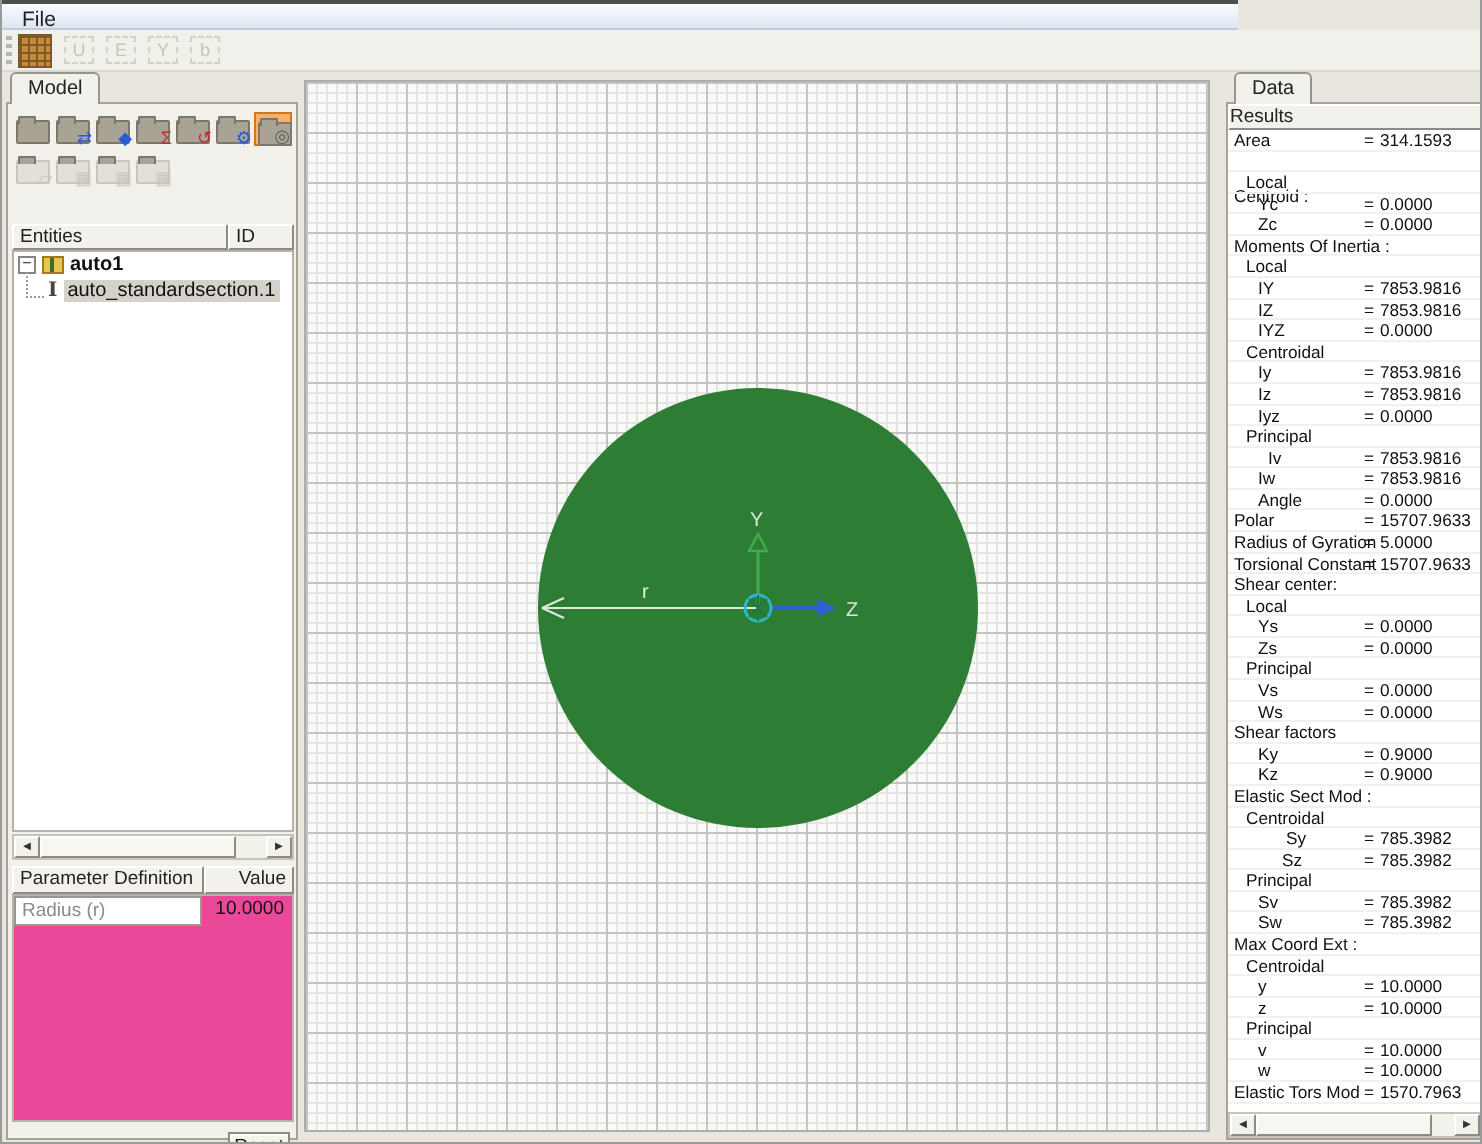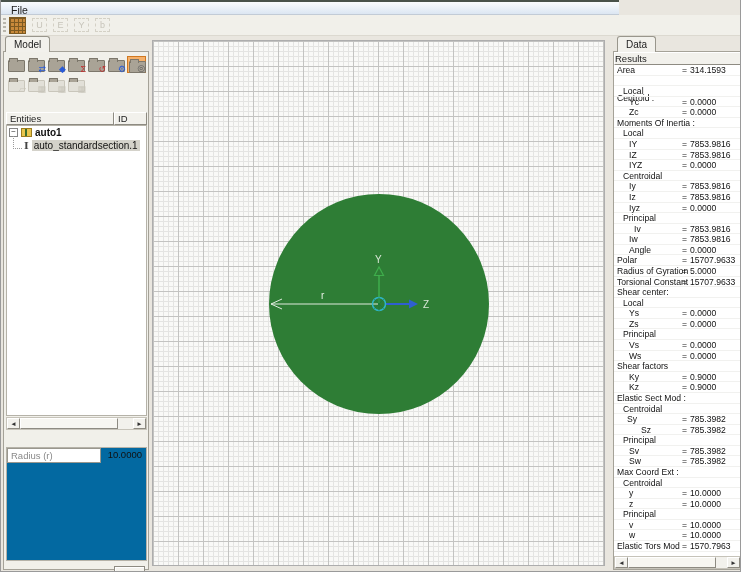--- a/index.html
+++ b/index.html
@@ -66,21 +66,21 @@
          display:flex;align-items:stretch;}
   .sbtn{width:13px;background:#f2f1ec;border:1px solid;border-color:#ffffff #8e8b82 #8e8b82 #ffffff;
         font-size:6.5px;color:#333;text-align:center;line-height:10px;box-sizing:border-box;}
   .sthumb{background:#f7f6f1;border:1px solid;border-color:#ffffff #8e8b82 #8e8b82 #ffffff;box-sizing:border-box;}
   #lsbar{left:2px;top:365px;width:141px;}
   #lsbar .sthumb{width:98px;}
 
   #phdr{position:absolute;left:2px;top:381px;width:141px;height:14px;display:flex;}
   #phdr .hcell:first-child{width:96px;}
   #phdr .hcell:last-child{flex:1;}
-  #pbox{position:absolute;left:2px;top:395px;width:141px;height:114px;background:#0369a1;
+  #pbox{position:absolute;left:2px;top:395px;width:141px;height:114px;background:#ec4899;
         border:1px solid #b5b2a8;box-sizing:border-box;}
   .prow{display:flex;height:15px;}
   .pname{width:94px;border:1px solid #9a978e;background:#fff;color:#8a8a8a;font-size:9.5px;
          padding:1px 3px;box-sizing:border-box;}
   .pval{flex:1;font-size:9.5px;color:#111;text-align:right;padding:1px 4px;box-sizing:border-box;}
   #reset-btn{position:absolute;left:110px;top:514px;width:31px;height:15px;background:#f4f3ee;
              border:1px solid #8e8b82;box-shadow:inset 1px 1px 0 #fff;font-size:9.5px;color:#111;
              text-align:center;line-height:13px;box-sizing:border-box;}
 
   
@@ -199,20 +199,24 @@
           <span class="sel">auto_standardsection.1</span>
         </div>
       </div>
 
       <div class="hsbar" id="lsbar">
         <div class="sbtn">◄</div>
         <div class="sthumb"></div>
         <div class="sbtn" style="margin-left:auto;">►</div>
       </div>
 
+      <div id="phdr">
+        <div class="hcell">Parameter Definition</div>
+        <div class="hcell" style="text-align:right;">Value</div>
+      </div>
       <div id="pbox">
           <div class="prow">
             <div class="pname">Radius (r)</div>
             <div class="pval">10.0000</div>
           </div>
         </div>
 
       <div id="reset-btn">Reset</div>
     </div>
   </div>
@@ -269,21 +273,21 @@
           <div class="rrow"><span class="rlab" style="padding-left: 15px;">Ys</span><span class="req">=</span><span class="rval">0.0000</span></div>
           <div class="rrow"><span class="rlab" style="padding-left: 15px;">Zs</span><span class="req">=</span><span class="rval">0.0000</span></div>
           <div class="rrow"><span class="rlab" style="padding-left: 9px;">Principal</span></div>
           <div class="rrow"><span class="rlab" style="padding-left: 15px;">Vs</span><span class="req">=</span><span class="rval">0.0000</span></div>
           <div class="rrow"><span class="rlab" style="padding-left: 15px;">Ws</span><span class="req">=</span><span class="rval">0.0000</span></div>
           <div class="rrow"><span class="rlab" style="padding-left: 3px;">Shear factors</span></div>
           <div class="rrow"><span class="rlab" style="padding-left: 15px;">Ky</span><span class="req">=</span><span class="rval">0.9000</span></div>
           <div class="rrow"><span class="rlab" style="padding-left: 15px;">Kz</span><span class="req">=</span><span class="rval">0.9000</span></div>
           <div class="rrow"><span class="rlab" style="padding-left: 3px;">Elastic Sect Mod :</span></div>
           <div class="rrow"><span class="rlab" style="padding-left: 9px;">Centroidal</span></div>
-          <div class="rrow"><span class="rlab" style="padding-left: 13px;">Sy</span><span class="req">=</span><span class="rval">785.3982</span></div>
+          <div class="rrow"><span class="rlab" style="padding-left: 29px;">Sy</span><span class="req">=</span><span class="rval">785.3982</span></div>
           <div class="rrow"><span class="rlab" style="padding-left: 27px;">Sz</span><span class="req">=</span><span class="rval">785.3982</span></div>
           <div class="rrow"><span class="rlab" style="padding-left: 9px;">Principal</span></div>
           <div class="rrow"><span class="rlab" style="padding-left: 15px;">Sv</span><span class="req">=</span><span class="rval">785.3982</span></div>
           <div class="rrow"><span class="rlab" style="padding-left: 15px;">Sw</span><span class="req">=</span><span class="rval">785.3982</span></div>
           <div class="rrow"><span class="rlab" style="padding-left: 3px;">Max Coord Ext :</span></div>
           <div class="rrow"><span class="rlab" style="padding-left: 9px;">Centroidal</span></div>
           <div class="rrow"><span class="rlab" style="padding-left: 15px;">y</span><span class="req">=</span><span class="rval">10.0000</span></div>
           <div class="rrow"><span class="rlab" style="padding-left: 15px;">z</span><span class="req">=</span><span class="rval">10.0000</span></div>
           <div class="rrow"><span class="rlab" style="padding-left: 9px;">Principal</span></div>
           <div class="rrow"><span class="rlab" style="padding-left: 15px;">v</span><span class="req">=</span><span class="rval">10.0000</span></div>

